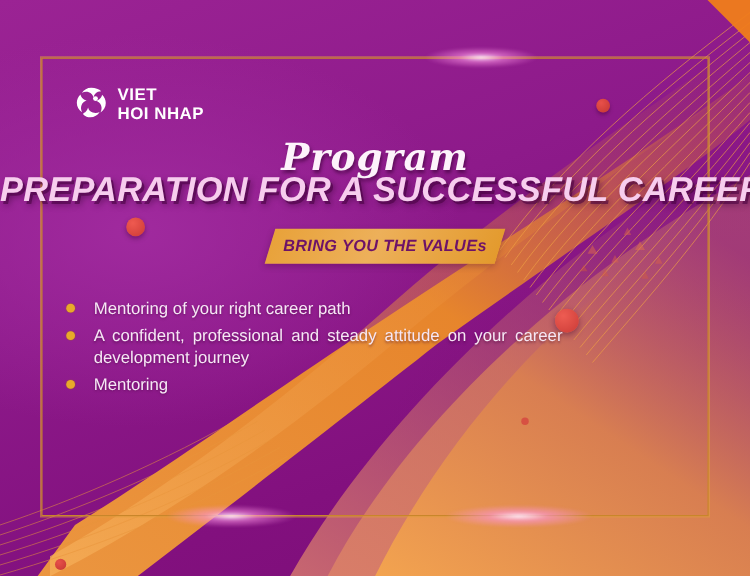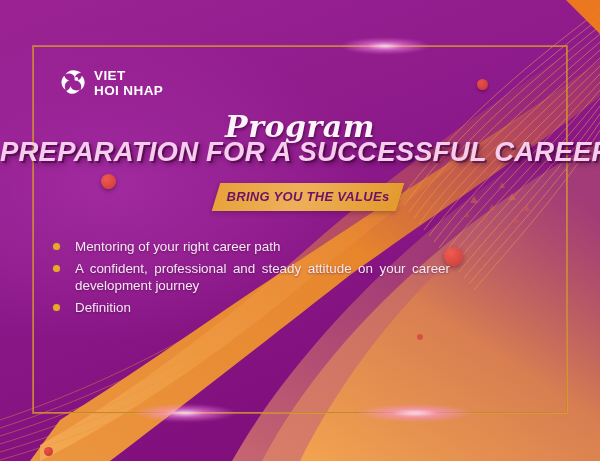--- a/index.html
+++ b/index.html
@@ -226,16 +226,16 @@
 
   <div class="headline">PREPARATION FOR A SUCCESSFUL CAREER</div>
 
   <div class="banner">
     <span>BRING YOU THE VALUEs</span>
   </div>
 
   <ul class="bullets">
     <li>Mentoring of your right career path</li>
     <li class="wide">A confident, professional and steady attitude on your career development journey</li>
-    <li>Definition</li>
+    <li>Mentoring</li>
   </ul>
 
 </div>
 
 </body></html>

